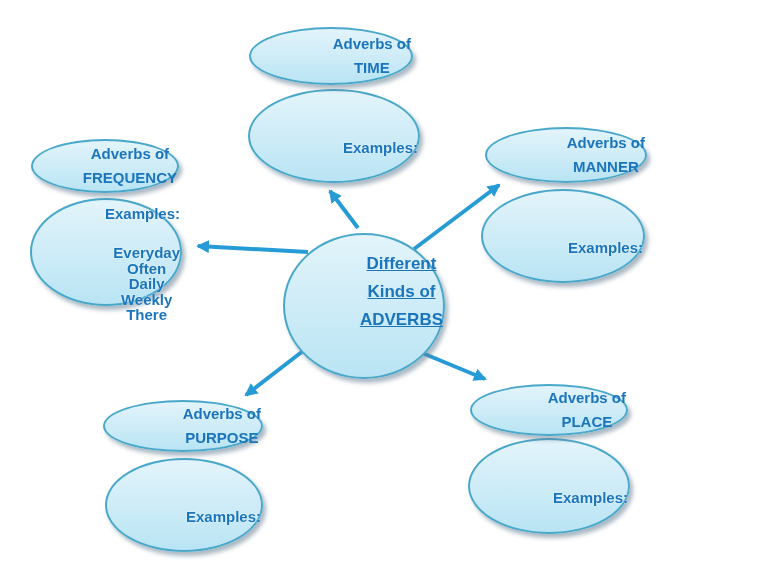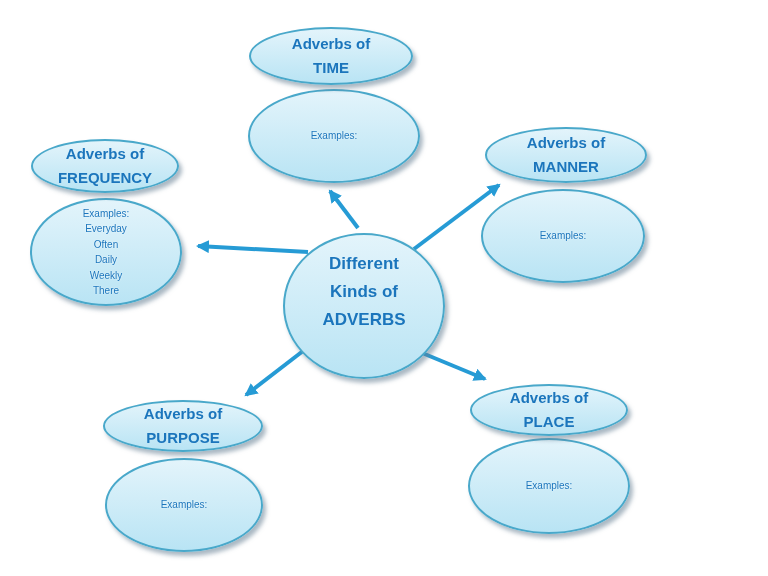--- a/index.html
+++ b/index.html
@@ -20,48 +20,49 @@
   .ellipse {
     position: absolute;
     border-radius: 50%;
     border: 2px solid var(--ellipse-border, #49a8ca);
     background: linear-gradient(to bottom,
       var(--ellipse-fill-top, #e3f4fb) 0%,
       var(--ellipse-fill-bottom, #b9e4f4) 100%);
     box-shadow: 3px 4px 4px var(--shadow, rgba(100,125,145,0.55));
     display: flex;
     flex-direction: column;
-    align-items: center;
+    align-items: flex-end;
     justify-content: center;
     text-align: center;
     box-sizing: border-box;
     color: var(--text-blue, #1b75bc);
   }
   .examples-ellipse { z-index: 2; }
   .title-ellipse   { z-index: 3; }
-  .center-ellipse  { z-index: 3; padding-bottom: 28px; }
+  .center-ellipse  { z-index: 3; padding-bottom: 28px; text-decoration: underline; }
 
   .title-text {
     white-space: pre-line;
     font-weight: bold;
     font-size: 15px;
     line-height: 24px;
   }
   .center-text {
     white-space: pre-line;
     font-weight: bold;
     font-size: 17px;
     line-height: 28px;
   }
   .ex-heading, .ex-lines {
     white-space: pre-line;
-    font-weight: normal;
-    font-size: 10px;
+    font-weight: bold;
+    font-size: 15px;
     line-height: 15.5px;
     text-shadow: 0 0 2px rgba(255,255,255,0.9);
+    margin-top: 24px;
   }
 
   
   .e-time-t   { left:249px; top:27px;  width:164px; height:58px; }
   .e-time-x   { left:248px; top:89px;  width:172px; height:94px; }
   .e-freq-t   { left:31px;  top:139px; width:148px; height:54px; }
   .e-freq-x   { left:30px;  top:198px; width:152px; height:108px; }
   .e-man-t    { left:485px; top:127px; width:162px; height:56px; }
   .e-man-x    { left:481px; top:189px; width:164px; height:94px; }
   .e-center   { left:283px; top:233px; width:162px; height:146px; }

